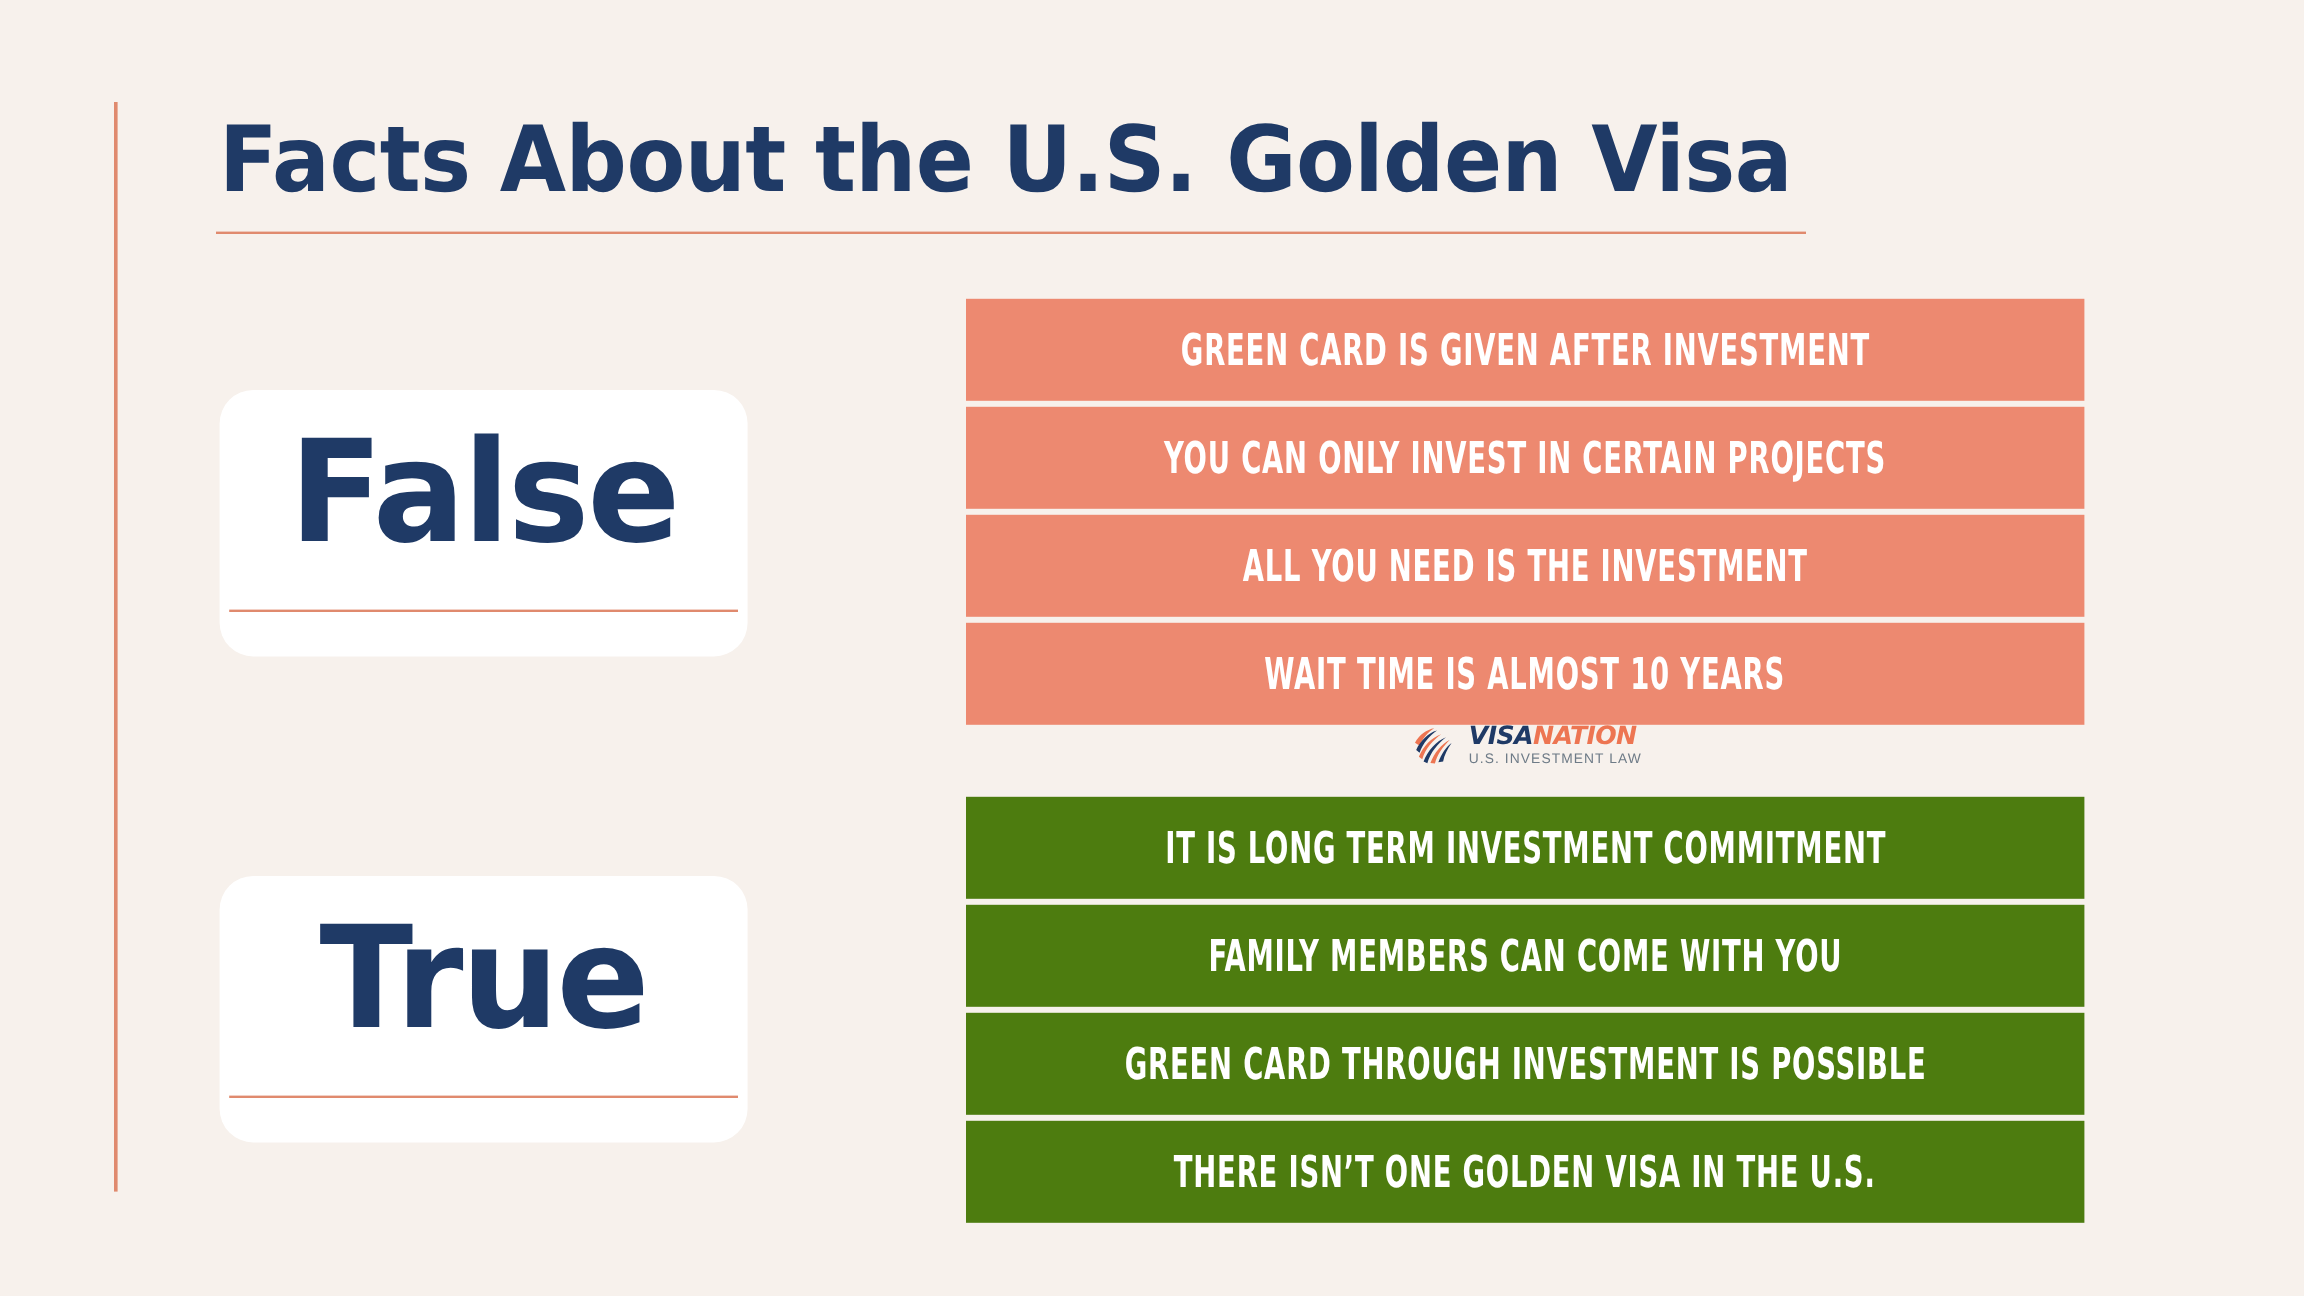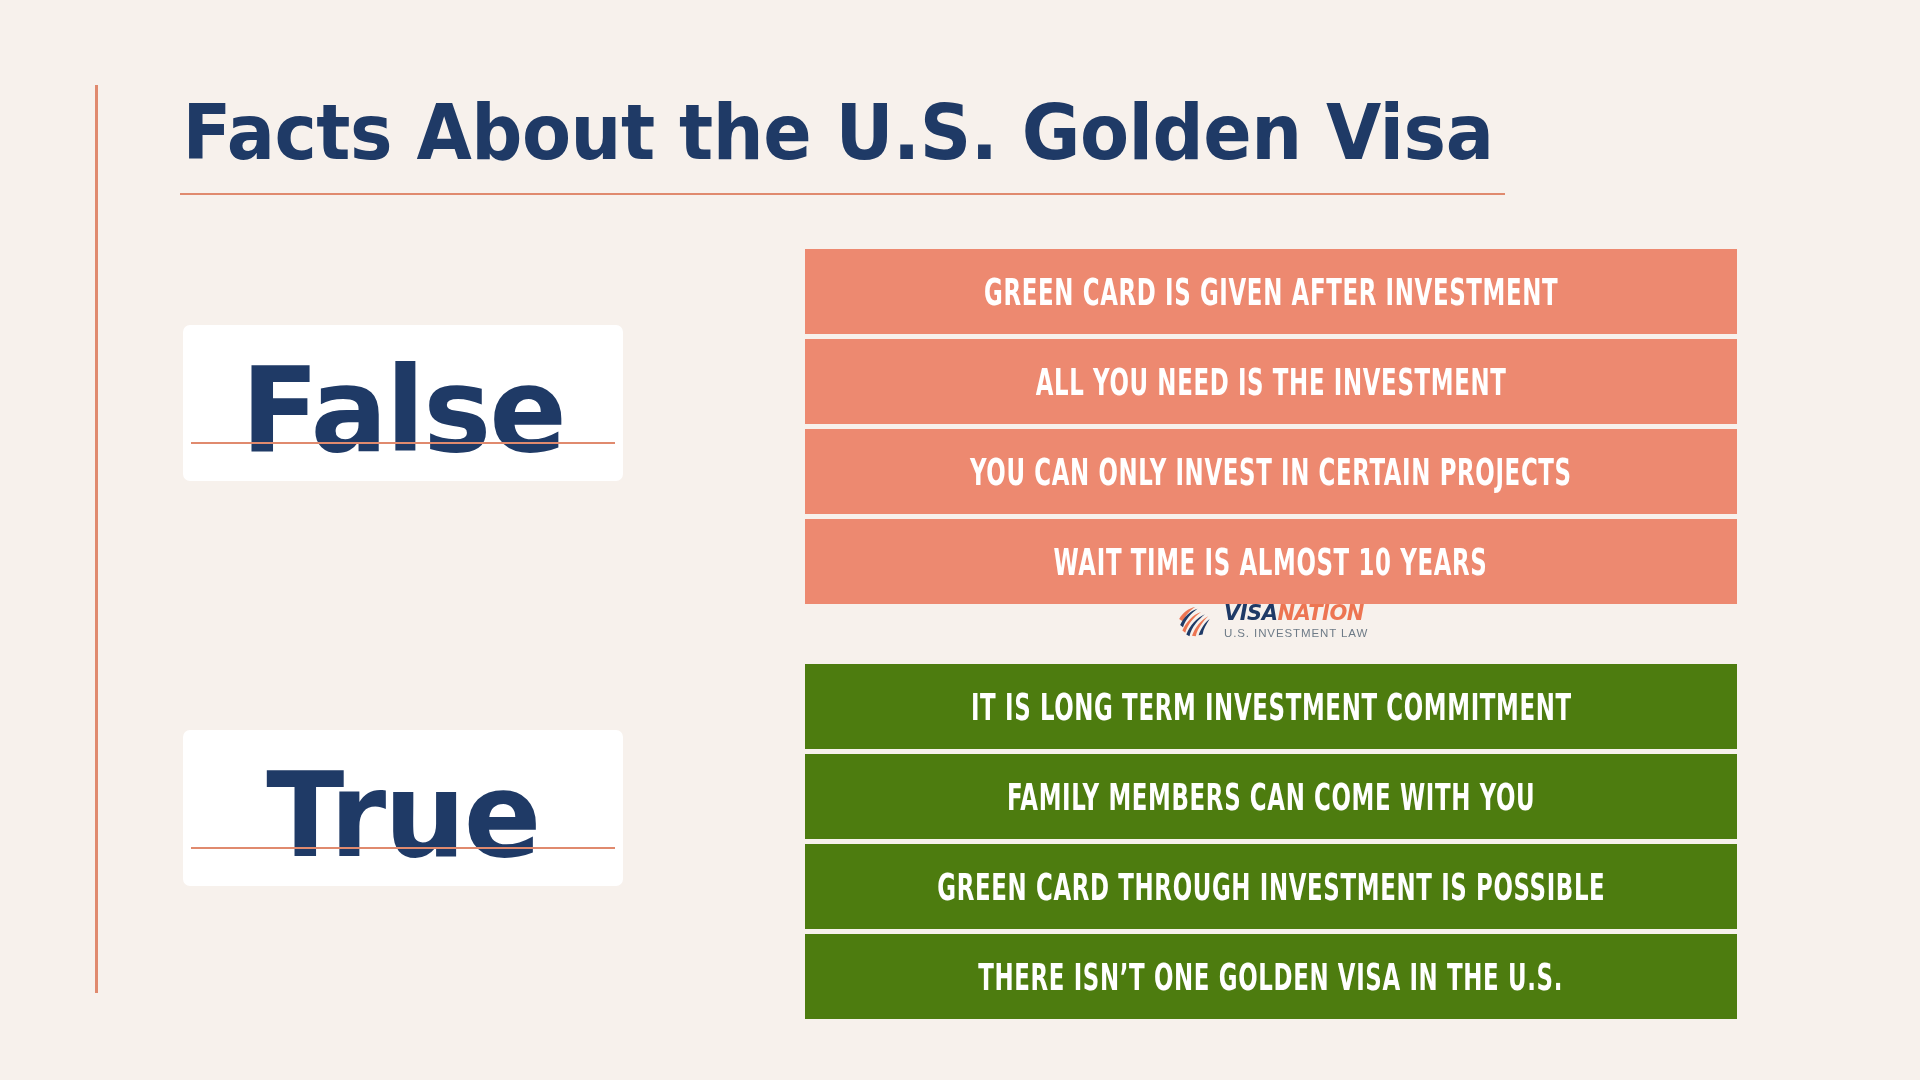--- a/index.html
+++ b/index.html
@@ -49,23 +49,23 @@
     width: 1325px;
     height: 2px;
     background: #E08A6E;
   }
 
   
   .verdict-card {
     position: absolute;
     left: 183px;
     width: 440px;
-    height: 156px;
+    height: 222px;
     background: #FFFFFF;
-    border-radius: 7px;
+    border-radius: 28px;
     box-sizing: border-box;
   }
   .verdict-card.false-card { top: 325px; }
   .verdict-card.true-card  { top: 730px; }
 
   .verdict-inner {
     position: absolute;
     left: 0;
     right: 0;
     top: 0;
@@ -181,24 +181,24 @@
     <div class="verdict-word">False</div>
   </div>
   <div class="verdict-underline"></div>
 </div>
 
 <div class="bar-stack false-stack">
   <div class="bar orange">
     <span class="bar-label">GREEN CARD IS GIVEN AFTER INVESTMENT</span>
   </div>
   <div class="bar orange">
+    <span class="bar-label">YOU CAN ONLY INVEST IN CERTAIN PROJECTS</span>
+  </div>
+  <div class="bar orange">
     <span class="bar-label">ALL YOU NEED IS THE INVESTMENT</span>
-  </div>
-  <div class="bar orange">
-    <span class="bar-label">YOU CAN ONLY INVEST IN CERTAIN PROJECTS</span>
   </div>
   <div class="bar orange">
     <span class="bar-label">WAIT TIME IS ALMOST 10 YEARS</span>
   </div>
 </div>
 
 <div class="logo-block">
   <span class="logo-globe">
     <svg viewBox="0 0 42 42" width="42" height="42" aria-hidden="true">
       <g transform="rotate(-18 21 21)">

